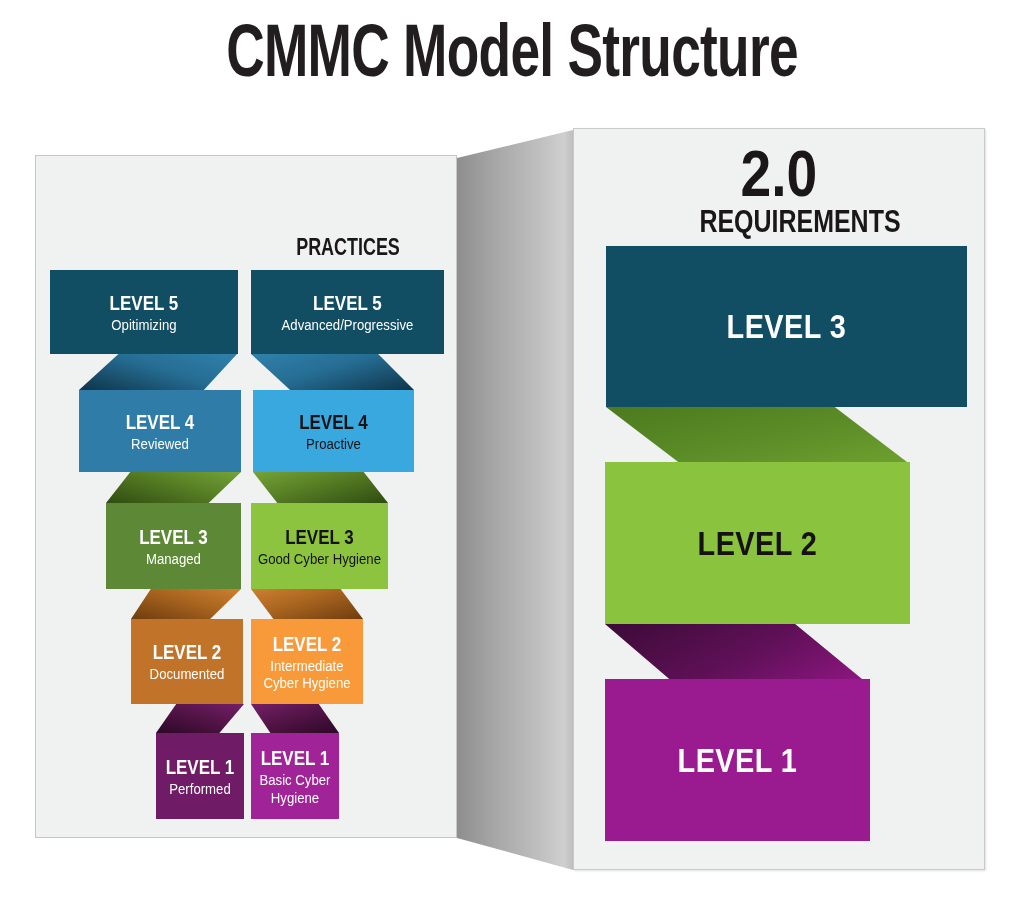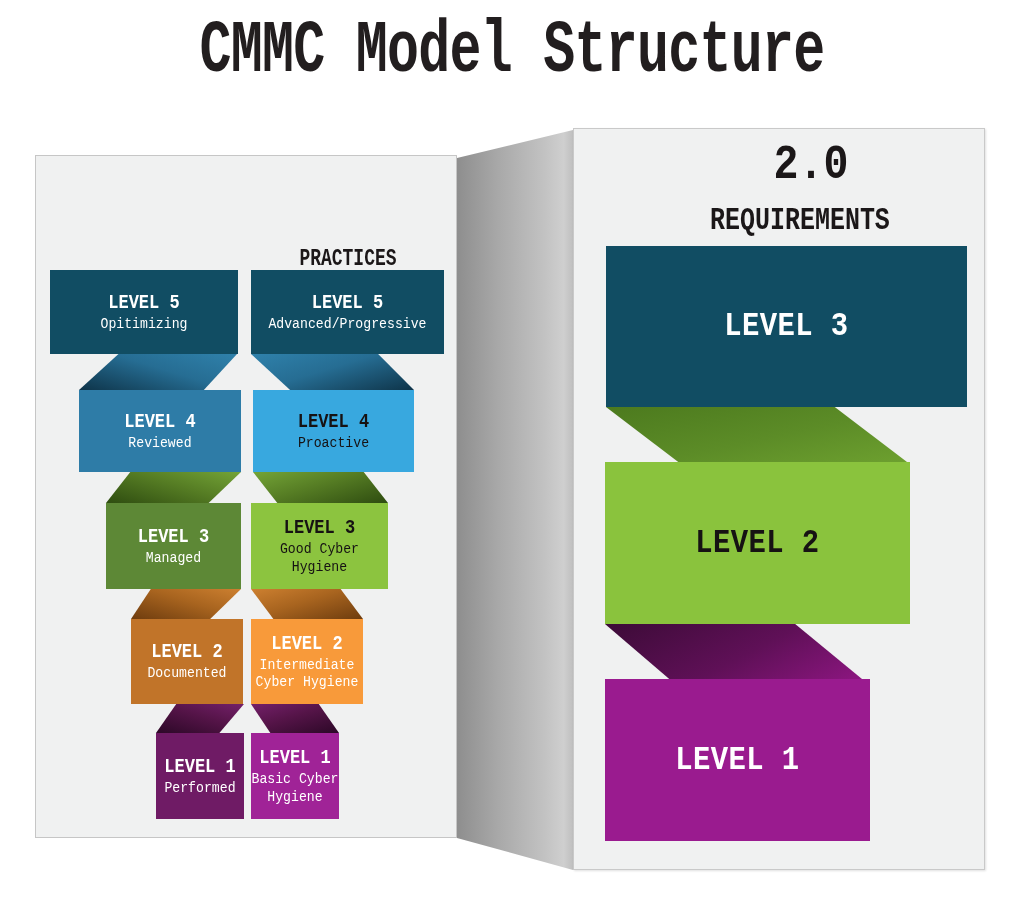--- a/index.html
+++ b/index.html
@@ -1,18 +1,18 @@
 <!DOCTYPE html>
 <html><head>
 <meta charset="utf-8">
 <style>
   html,body { margin:0; padding:0; background:#ffffff; }
   .canvas {
     position:relative; width:1024px; height:903px; background:#ffffff;
-    font-family:Liberation Mono, monospace; overflow:hidden;
+    font-family:Liberation Sans, sans-serif; overflow:hidden;
     -webkit-font-smoothing:antialiased;
   }
   
   .sq { transform-origin:left top; display:block; }
   .sq72 { width:138.9%; transform:scaleX(0.72); }
   .sq78 { width:128.2%; transform:scaleX(0.78); }
   .sq85 { width:117.6%; transform:scaleX(0.85); }
 
   .title {
     position:absolute; left:0; top:14px; width:1024px;
@@ -31,21 +31,21 @@
     clip-path:polygon(0 30px,116px 2px,116px 742px,0 710px);
   }
   .panel2 {
     position:absolute; left:573px; top:128px; width:412px; height:742px;
     background:#f0f1f1; border:1px solid #c9c9c9; box-sizing:border-box;
     box-shadow:1px 1px 2px rgba(0,0,0,0.12);
   }
 
   .v-label { position:absolute; left:0; width:100%; font-weight:bold; color:#1b1718; text-align:center; line-height:1; }
   .panel1 .v-label { top:16px; font-size:42px; }
-  .panel2 .v-label { top:12px; font-size:49px;margin-left:32px; }
+  .panel2 .v-label { top:12px; font-size:65px; }
   .col-header, .req-header {
     position:absolute; font-weight:bold; color:#1b1718; text-align:center; line-height:1;
   }
   .col-header { top:80px; font-size:23px; }
   .req-header { top:76px; left:0; width:100%; font-size:32px;padding-left:21px; }
 
   
   .lvl {
     position:absolute; display:flex; flex-direction:column; justify-content:center;
     color:#ffffff; text-align:center; overflow:visible;
@@ -86,21 +86,21 @@
 
 <div class="canvas">
 
   <div class="title">
     <span class="sq sq72">CMMC Model Structure</span>
   </div>
 
   <div class="spine"></div>
 
   <div class="panel1">
-    <div class="col-header" style="left:207px; width:210px;margin-top:12px;">
+    <div class="col-header" style="left:207px; width:210px;">
       <span class="sq sq78">PRACTICES</span>
     </div>
 
     <div class="lvl bg-teal" style="left:14px; top:114px; width:188px; height:84px;">
       <span class="sq sq85 name">LEVEL 5</span>
       <span class="sq sq85 sub">Opitimizing</span>
     </div>
     <div class="fold fold-blue-l" style="left:43px; top:198px; width:158px; height:36px; clip-path:polygon(25% 0,100% 0,79% 100%,0 100%);"></div>
 
     <div class="lvl bg-sblue" style="left:43px; top:234px; width:162px; height:82px;">

